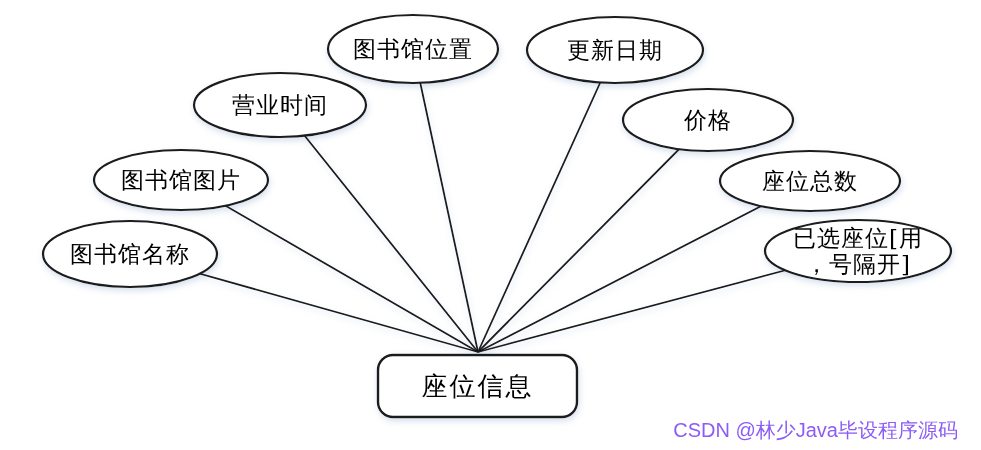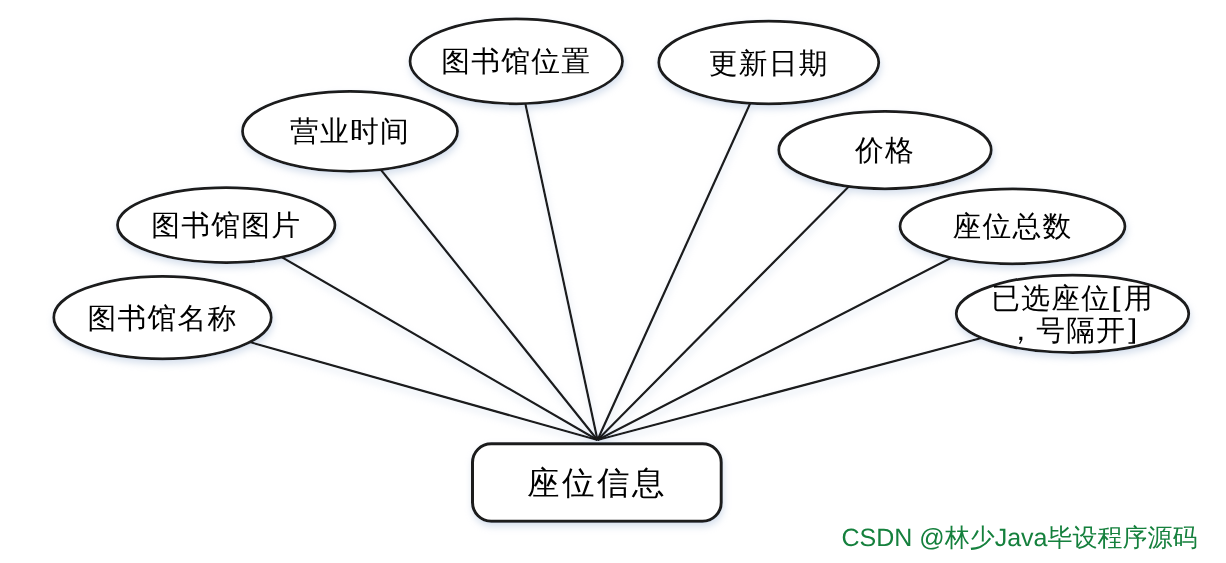--- a/index.html
+++ b/index.html
@@ -84,14 +84,14 @@
         <ellipse cx="708" cy="120" rx="85" ry="31" fill="#ffffff" stroke="#1a1a1a" stroke-width="2.2"></ellipse>
         <text text-anchor="middle" class="attr-label"><tspan x="708" y="128">价格</tspan></text>
         <ellipse cx="810" cy="181" rx="90" ry="30" fill="#ffffff" stroke="#1a1a1a" stroke-width="2.2"></ellipse>
         <text text-anchor="middle" class="attr-label"><tspan x="810" y="189">座位总数</tspan></text>
         <ellipse cx="858" cy="251" rx="93" ry="31" fill="#ffffff" stroke="#1a1a1a" stroke-width="2.2"></ellipse>
         <text text-anchor="middle" class="attr-label"><tspan x="858" y="246">已选座位[用</tspan><tspan x="858" y="272">，号隔开]</tspan></text>
         <rect x="378" y="355" width="199" height="62" rx="15" ry="15" fill="#ffffff" stroke="#1a1a1a" stroke-width="2.4"></rect>
         <text x="477.5" y="395" text-anchor="middle" class="entity-label">座位信息</text>
       </g>
   </svg>
-  <div class="watermark" style="color: #15803d;">CSDN @林少Java毕设程序源码</div>
+  <div class="watermark" style="color: #8b5cf6;">CSDN @林少Java毕设程序源码</div>
 </div>
 
 </body></html>

